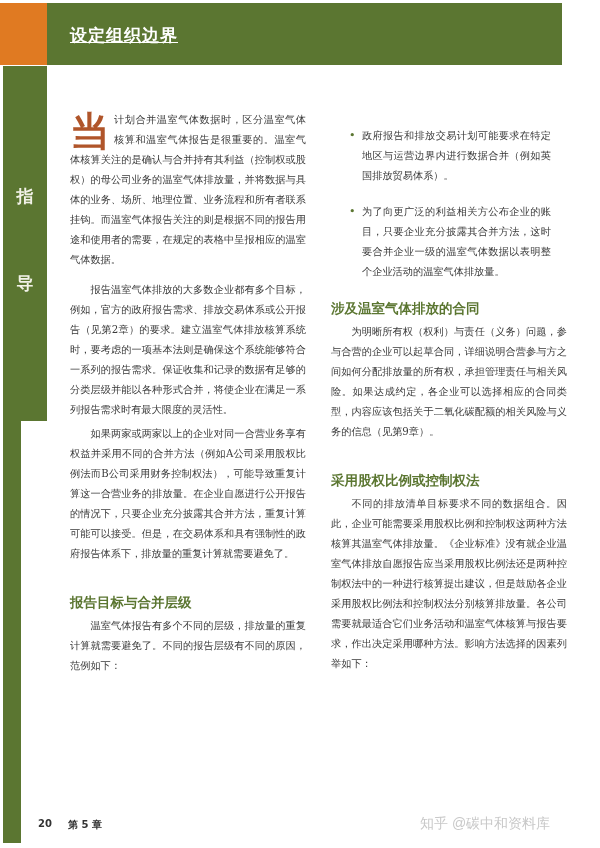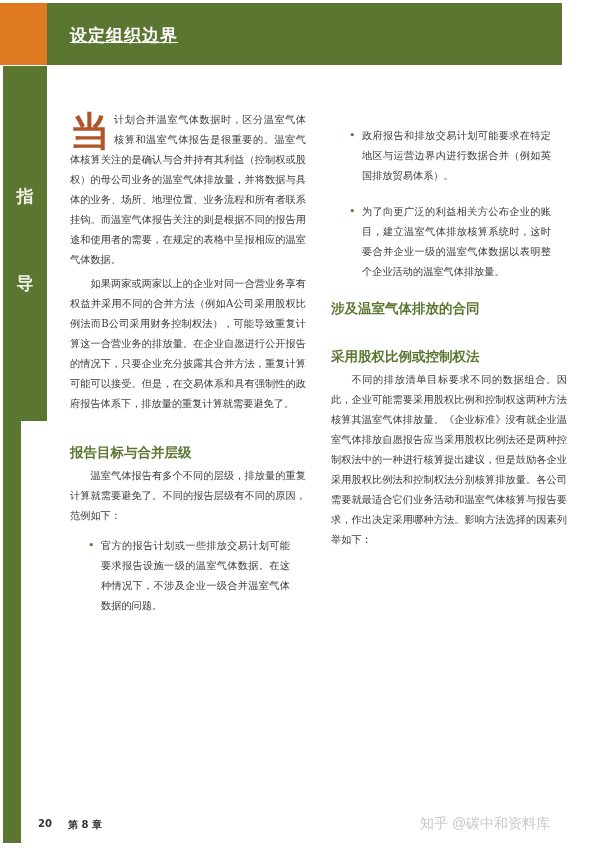--- a/index.html
+++ b/index.html
@@ -86,33 +86,34 @@
 
 <div class="sidebar-wide"></div>
 <div class="sidebar-narrow"></div>
 <div class="sidebar-char" style="top:185px;">指</div>
 <div class="sidebar-char" style="top:272px;">导</div>
 
 <div class="col col-left">
   <p>
     <span class="dropcap">当</span><span>计划合并温室气体数据时，区分温室气体核算和温室气体报告是很重要的。温室气体核算关注的是确认与合并持有其利益（控制权或股权）的母公司业务的温室气体排放量，并将数据与具体的业务、场所、地理位置、业务流程和所有者联系挂钩。而温室气体报告关注的则是根据不同的报告用途和使用者的需要，在规定的表格中呈报相应的温室气体数据。</span>
   </p>
+  <p class="indent" style="margin-top:10px;">报告温室气体排放的大多数企业都有多个目标，例如，官方的政府报告需求、排放交易体系或公开报告（见第2章）的要求。建立温室气体排放核算系统时，要考虑的一项基本法则是确保这个系统能够符合一系列的报告需求。保证收集和记录的数据有足够的分类层级并能以各种形式合并，将使企业在满足一系列报告需求时有最大限度的灵活性。</p>
 
   <p class="indent" style="margin-top:4px;">如果两家或两家以上的企业对同一合营业务享有权益并采用不同的合并方法（例如A公司采用股权比例法而B公司采用财务控制权法），可能导致重复计算这一合营业务的排放量。在企业自愿进行公开报告的情况下，只要企业充分披露其合并方法，重复计算可能可以接受。但是，在交易体系和具有强制性的政府报告体系下，排放量的重复计算就需要避免了。</p>
 
   <h2 style="margin-top:28px;">报告目标与合并层级</h2>
   <p class="indent" style="margin-top:4px;">温室气体报告有多个不同的层级，排放量的重复计算就需要避免了。不同的报告层级有不同的原因，范例如下：</p>
-  <p class="bullet" style="margin-top:10px;">官方的报告计划或一些排放交易计划可能要求报告设施一级的温室气体数据。在这种情况下，不涉及企业一级合并温室气体数据的问题。</p>
 </div>
 
 <div class="col col-right">
   <p class="bullet">政府报告和排放交易计划可能要求在特定地区与运营边界内进行数据合并（例如英国排放贸易体系）。</p>
-  <p class="bullet" style="margin-top:10px;">为了向更广泛的利益相关方公布企业的账目，建立温室气体排放核算系统时，这时要合并企业一级的温室气体数据以表明整个企业活动的温室气体排放量。</p>
+  <p class="bullet" style="margin-top:10px;">为了向更广泛的利益相关方公布企业的账目，只要企业充分披露其合并方法，这时要合并企业一级的温室气体数据以表明整个企业活动的温室气体排放量。</p>
 
   <h2 style="margin-top:16px;">涉及温室气体排放的合同</h2>
+  <p class="indent" style="margin-top:4px;">为明晰所有权（权利）与责任（义务）问题，参与合营的企业可以起草合同，详细说明合营参与方之间如何分配排放量的所有权，承担管理责任与相关风险。如果达成约定，各企业可以选择相应的合同类型，内容应该包括关于二氧化碳配额的相关风险与义务的信息（见第9章）。</p>
 
   <h2 style="margin-top:28px;">采用股权比例或控制权法</h2>
   <p class="indent" style="margin-top:4px;">不同的排放清单目标要求不同的数据组合。因此，企业可能需要采用股权比例和控制权这两种方法核算其温室气体排放量。《企业标准》没有就企业温室气体排放自愿报告应当采用股权比例法还是两种控制权法中的一种进行核算提出建议，但是鼓励各企业采用股权比例法和控制权法分别核算排放量。各公司需要就最适合它们业务活动和温室气体核算与报告要求，作出决定采用哪种方法。影响方法选择的因素列举如下：</p>
 </div>
 
 <div class="footer-page">20</div>
-<div class="footer-chapter">第 8 章</div>
+<div class="footer-chapter">第 5 章</div>
 <div class="watermark">知乎 @碳中和资料库</div>
 
 </body></html>

